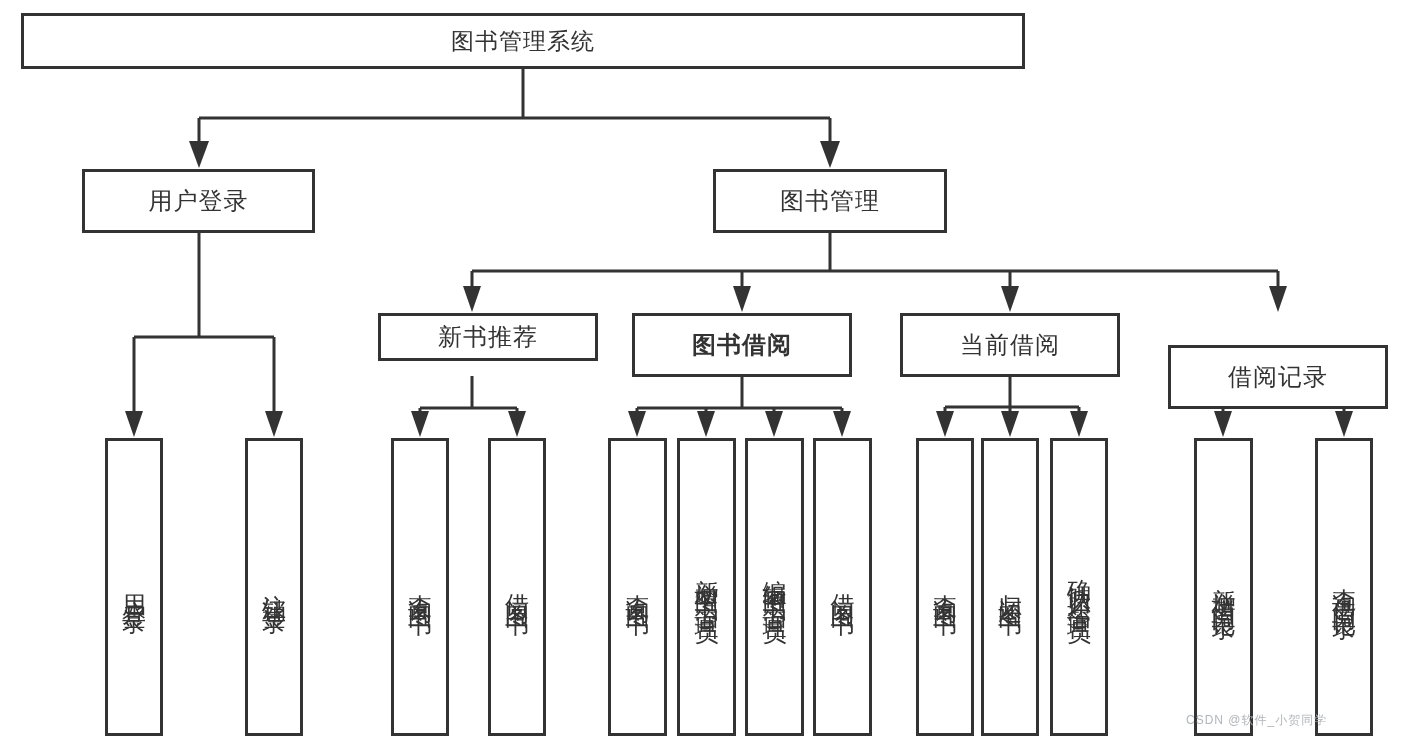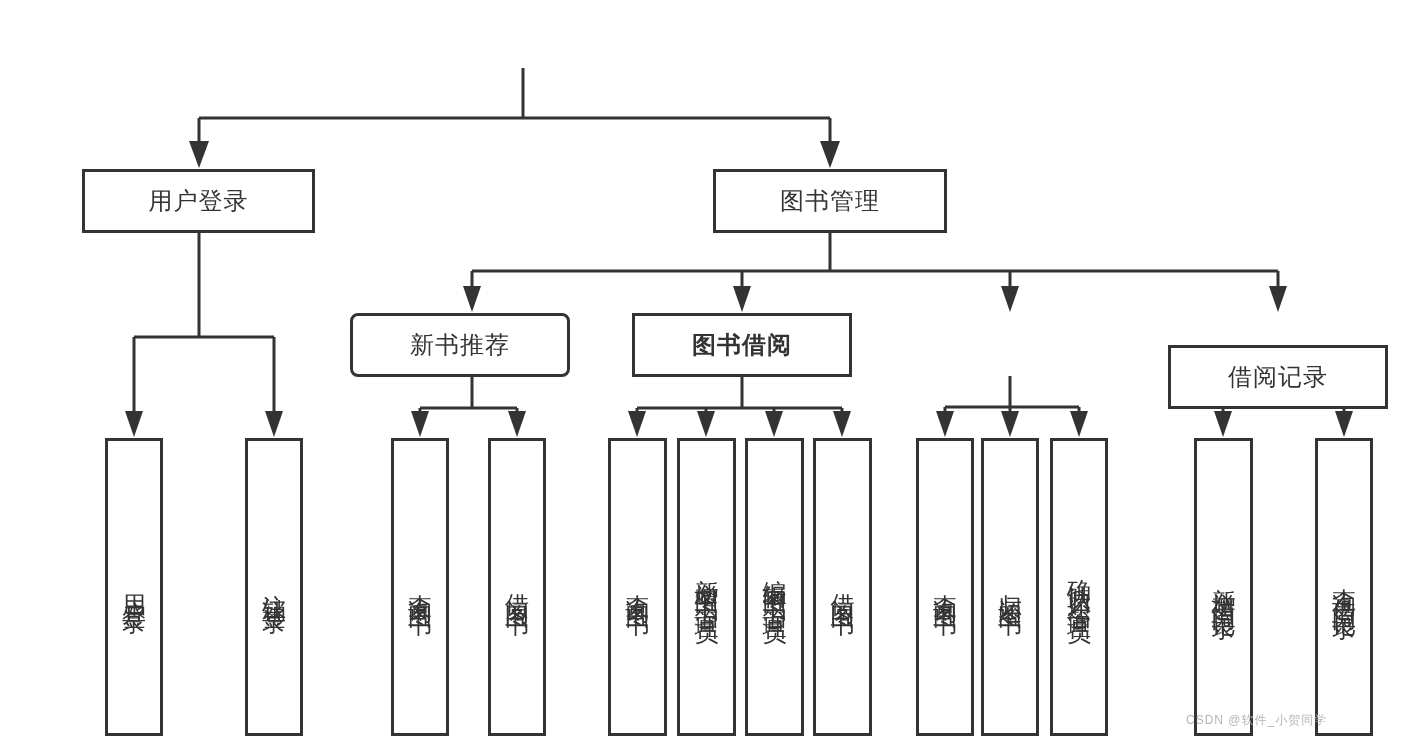--- a/index.html
+++ b/index.html
@@ -109,33 +109,39 @@
       <path class="ah" d="M1010 437 l-9 -26 h18 z"></path>
       <path class="ah" d="M1079 437 l-9 -26 h18 z"></path>
     </g>
     <g>
       <path class="ln" d="M1279 376 V406 M1223 406 H1344 M1223 406 V413 M1344 406 V413"></path>
       <path class="ah" d="M1223 437 l-9 -26 h18 z"></path>
       <path class="ah" d="M1344 437 l-9 -26 h18 z"></path>
     </g>
   </svg>
 
+  <div class="node h root" style="left:21px; top:13px; width:1004px; height:56px;">
+    <span>图书管理系统</span>
+  </div>
 
   <div class="node h" style="left:82px; top:169px; width:233px; height:64px;">
     <span>用户登录</span>
   </div>
   <div class="node h" style="left:713px; top:169px; width:234px; height:64px;">
     <span>图书管理</span>
   </div>
 
-  <div class="node h" style="left:350px; top:313px; width:220px; height:64px;border-radius:8px;">
+  <div class="node h" style="left:378px; top:313px; width:220px; height:48px;">
     <span>新书推荐</span>
   </div>
   <div class="node h" style="left:632px; top:313px; width:220px; height:64px;font-weight:bold;">
     <span>图书借阅</span>
+  </div>
+  <div class="node h" style="left:900px; top:313px; width:220px; height:64px;">
+    <span>当前借阅</span>
   </div>
   <div class="node h" style="left:1168px; top:313px; width:220px; height:64px;margin-top:32px;">
     <span>借阅记录</span>
   </div>
 
   <div class="node v" style="left:105px; top:438px; width:58px; height:298px;">
     <span>用户登录</span>
   </div>
   <div class="node v" style="left:245px; top:438px; width:58px; height:298px;">
     <span>注销登录</span>

